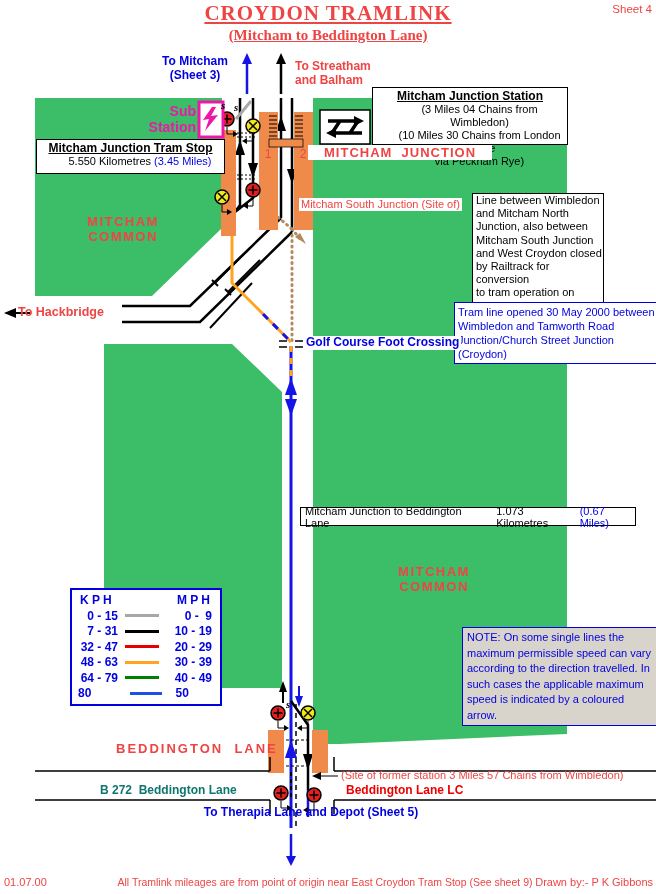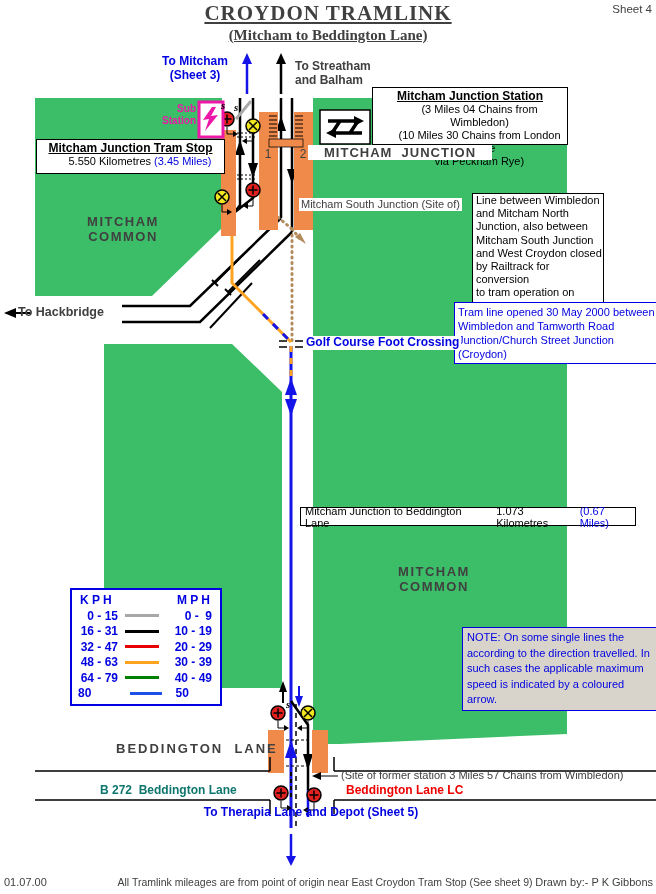--- a/index.html
+++ b/index.html
@@ -1,19 +1,19 @@
 <!DOCTYPE html>
 <html><head>
 <meta charset="utf-8">
 <style>
   html,body{margin:0;padding:0;background:#fff;}
   #page{position:relative;width:656px;height:894px;background:#fff;overflow:hidden;
         font-family:"Liberation Sans",sans-serif;}
   #diagram{position:absolute;left:0;top:0;z-index:1;}
-  .lbl{position:absolute;z-index:2;font-family:"Liberation Sans",sans-serif;color:#404040;
+  .lbl{position:absolute;z-index:2;font-family:"Liberation Sans",sans-serif;color:#ef4444;
        line-height:1.15;font-size:11px;}
   .b{font-weight:bold}
   .blue{color:#0000E0}
   .mag{color:#EE18A8}
   .grn{color:#0f766e}
   .red{color:#EE0000}
   .ctr{text-align:center}
   .rt{text-align:right}
   .pre{white-space:pre}
   .smark{position:absolute;z-index:3;font:italic bold 11px "Liberation Serif",serif;color:#000;}
@@ -224,21 +224,21 @@
   <div>and Balham</div>
 </div>
 
 <div class="box" style="left:372px;top:87px;width:194px;height:56px;">
   <div class="ttl">Mitcham Junction Station</div>
   <div class="ln">(3 Miles 04 Chains from Wimbledon)</div>
   <div class="ln">(10 Miles 30 Chains from London Bridge</div>
   <div class="ln">via Peckham Rye)</div>
 </div>
 
-<div class="lbl b mag rt" style="left:132px;top:103px;width:64px;font-size:10px;">
+<div class="lbl b mag rt" style="left:132px;top:103px;width:64px;font-size:14px;">
   <div>Sub</div>
   <div>Station</div>
 </div>
 
 <div class="box" style="left:36px;top:139px;width:187px;height:33px;">
   <div class="ttl">Mitcham Junction Tram Stop</div>
   <div class="ln"><span>5.550 Kilometres</span>
     <span class="blue pre">(3.45 Miles)</span></div>
 </div>
 
@@ -289,21 +289,21 @@
   <div class="legend-head">
     <span class="pre">K P H</span>
     <span class="pre">M P H</span>
   </div>
   <div class="legend-row">
     <span class="lg-kph">0 - 15</span>
     <span class="lg-line" style="background: rgb(168, 168, 168);"></span>
     <span class="lg-mph">0 -  9</span>
   </div>
   <div class="legend-row">
-    <span class="lg-kph">16 - 31</span>
+    <span class="lg-kph">7 - 31</span>
     <span class="lg-line" style="background: rgb(0, 0, 0);"></span>
     <span class="lg-mph">10 - 19</span>
   </div>
   <div class="legend-row">
     <span class="lg-kph">32 - 47</span>
     <span class="lg-line" style="background: rgb(232, 0, 0);"></span>
     <span class="lg-mph">20 - 29</span>
   </div>
   <div class="legend-row">
     <span class="lg-kph">48 - 63</span>
@@ -317,20 +317,21 @@
   </div>
   <div class="legend-row">
     <span class="lg-kph lt">80</span>
     <span class="lg-line" style="background: rgb(30, 80, 232);"></span>
     <span class="lg-mph lt">50</span>
   </div>
 </div>
 
 <div id="notebox">
   <div>NOTE: On some single lines the</div>
+  <div>maximum permissible speed can vary</div>
   <div>according to the direction travelled. In</div>
   <div>such cases the applicable maximum</div>
   <div>speed is indicated by a coloured arrow.</div>
 </div>
 
 <div class="lbl b pre" style="left:116px;top:742px;font-size:13px;letter-spacing:2px;">BEDDINGTON  LANE</div>
 
 
 <div class="lbl" style="left:341px;top:769px;">(Site of former station 3 Miles 57 Chains from Wimbledon)</div>
 

